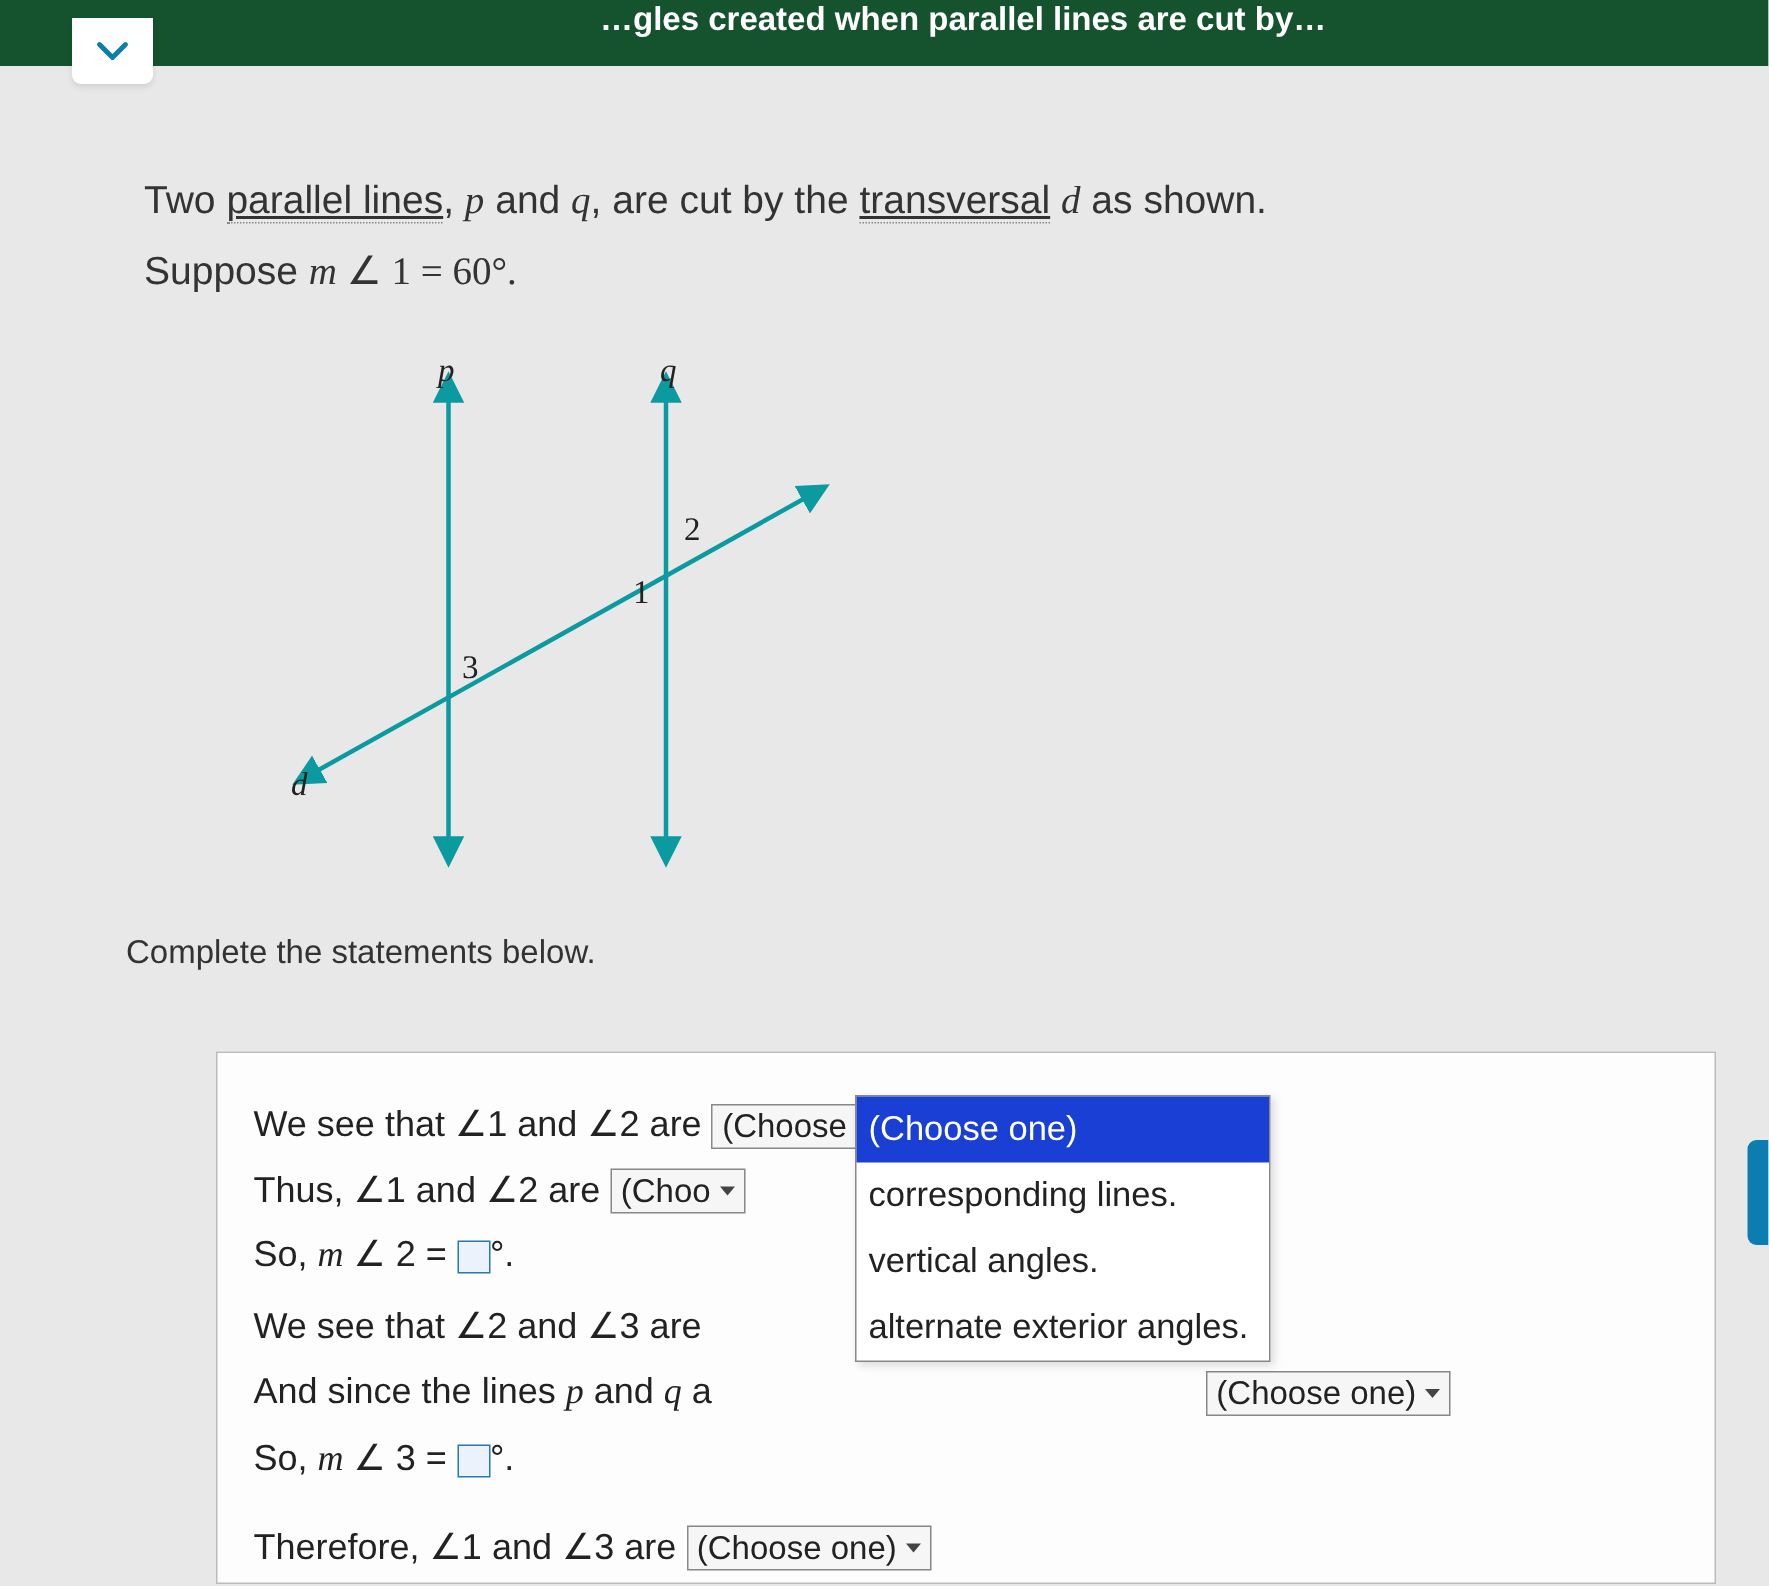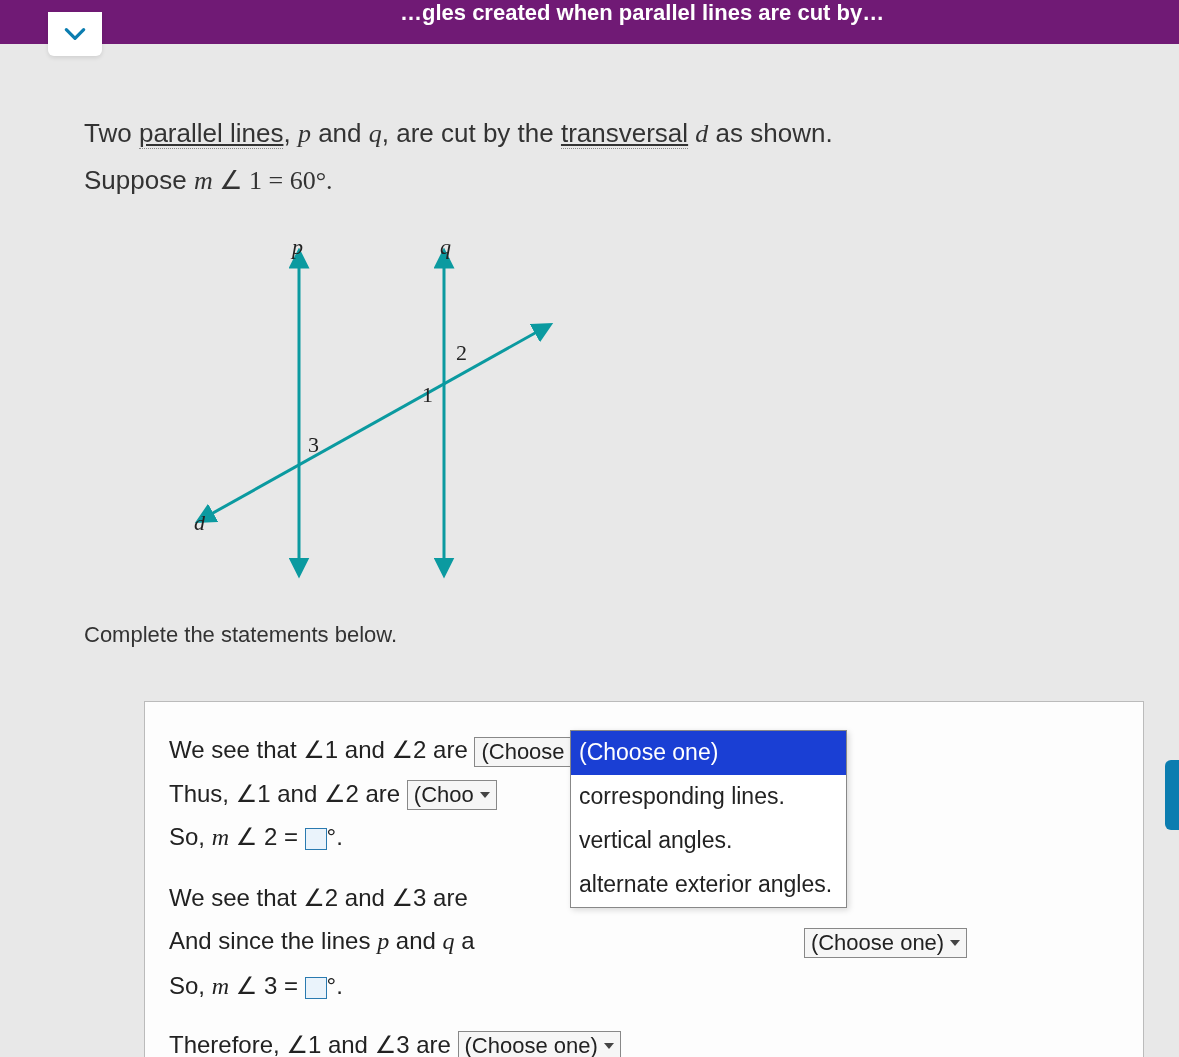--- a/index.html
+++ b/index.html
@@ -5,21 +5,21 @@
   * { box-sizing: border-box; margin: 0; padding: 0; }
   body {
     font-family: Arial, Helvetica, sans-serif;
     background: #e8e8e8;
     width: 1179px;
     height: 1057px;
     overflow: hidden;
     position: relative;
   }
   .header-bar {
-    background: #701a75;
+    background: #14532d;
     height: 44px;
     color: #fff;
     font-weight: bold;
     font-size: 22px;
     display: flex;
     align-items: flex-start;
     padding-left: 400px;
     padding-top: 0;
     perspective: 800px;
   }
@@ -37,21 +37,21 @@
     justify-content: center;
     box-shadow: 0 2px 4px rgba(0,0,0,0.1);
   }
   .chevron-box svg { width: 26px; height: 26px; }
   .content {
     padding: 70px 30px 0 84px;
     color: #333;
     font-size: 26px;
     line-height: 1.5;
   }
-  .intro { margin-bottom: 8px; }
+  .intro { margin-bottom: 8px; margin-left: 12px; }
   .underlined { text-decoration: underline; border-bottom: 1px dotted #888; }
   .math-i { font-style: italic; font-family: 'Times New Roman', serif; }
   .angle { font-family: Liberation Serif, serif; }
   .diagram-wrap {
     margin: 28px 0 10px 100px;
     width: 400px;
     height: 360px;
     position: relative;
   }
   .diagram-label {
@@ -183,21 +183,21 @@
     </p>
 
     <p>
       <span>Thus, ∠1 and ∠2 are </span><span class="select-look"><span>(Choo</span></span>
     </p>
 
     <p>
       <span>So, </span><span class="math-i">m</span><span> ∠ 2 = </span><span class="input-box"></span><span>°.</span>
     </p>
 
-    <p style="margin-top:20px;">
+    <p style="margin-top:7px;">
       <span>We see that ∠2 and ∠3 are </span>
     </p>
 
     <p>
       <span>And since the lines </span><span class="math-i">p</span><span> and </span><span class="math-i">q</span><span> a</span>
       <span style="display:inline-block; width:316px;"></span>
       <span class="select-look"><span>(Choose one)</span></span>
     </p>
 
     <p>

